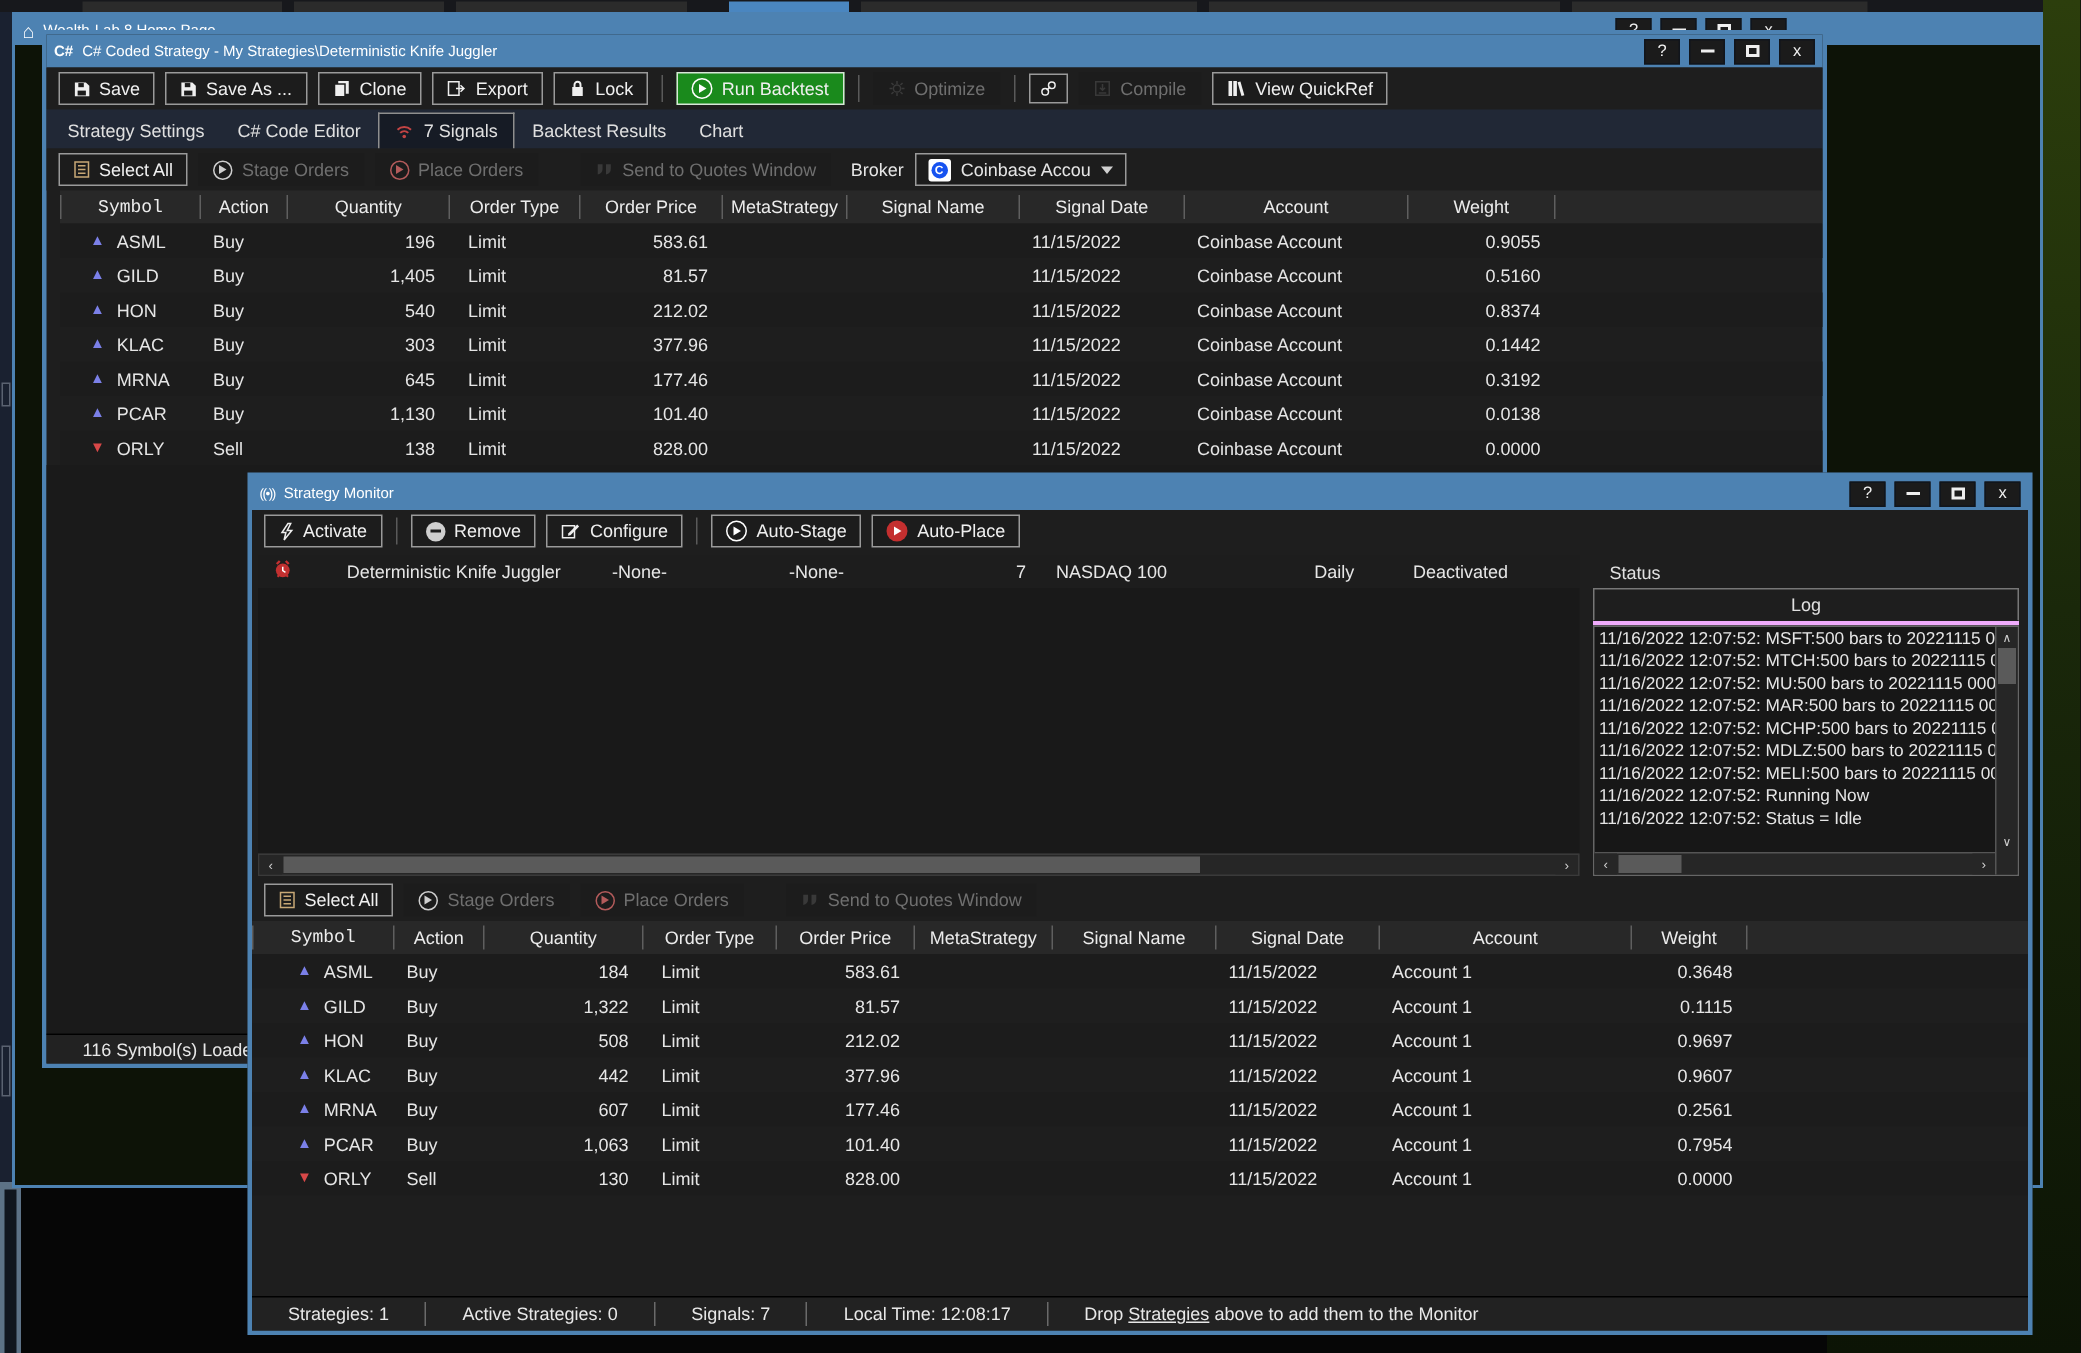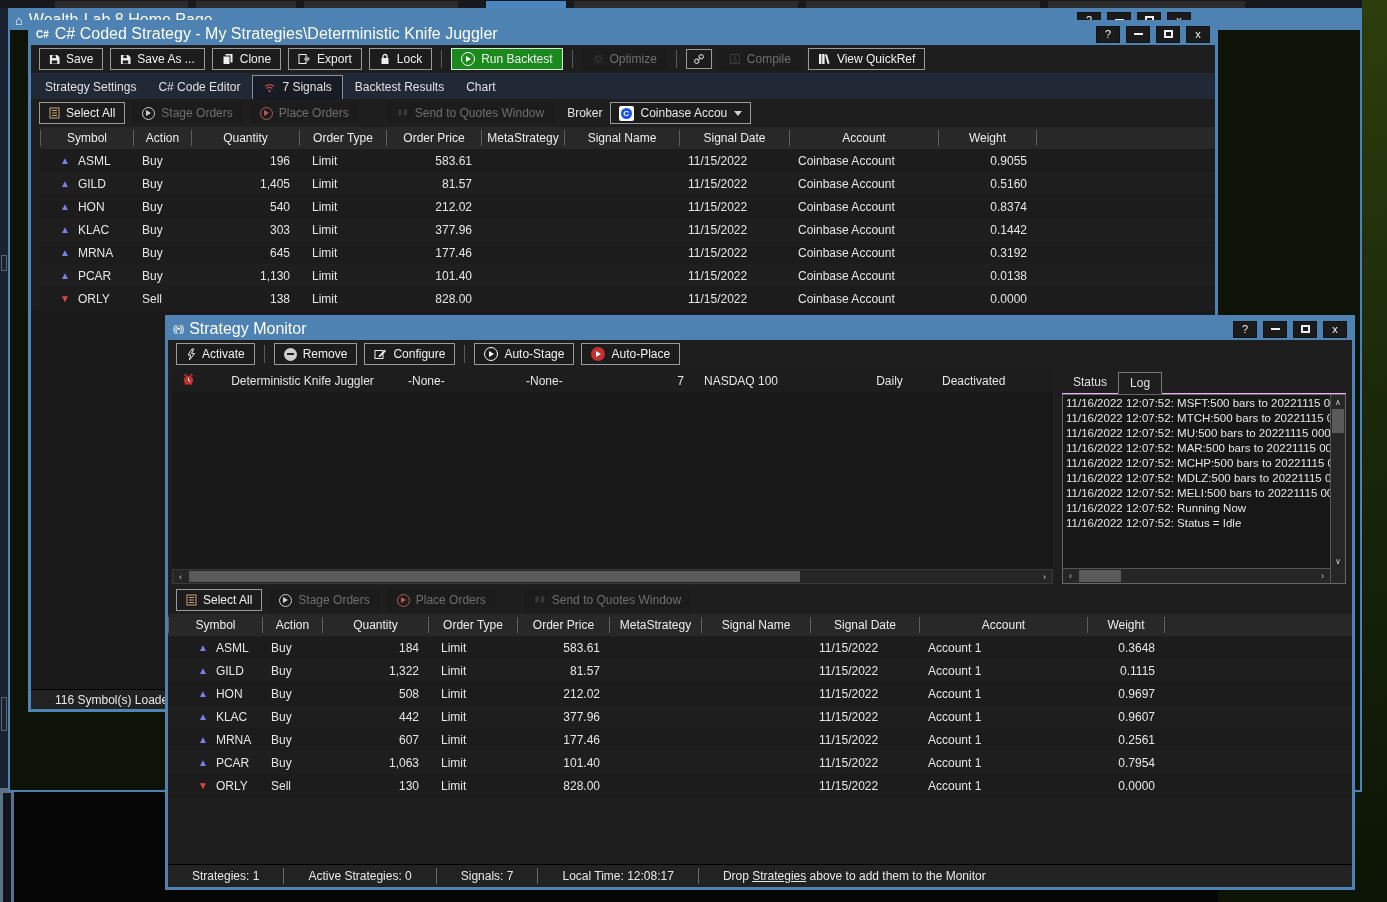--- a/index.html
+++ b/index.html
@@ -10,21 +10,21 @@
 .top-strip{position:absolute;left:0;top:0;width:1362px;height:8px;background:#17181c;}
 .top-strip .seg{position:absolute;top:1px;height:7px;background:#2b2b2b;}
 .top-strip .seg.blue{background:#4a86c0;}
 .left-strip{position:absolute;left:0;top:8px;width:8px;height:780px;background:#1a2130;}
 .left-strip .slot{position:absolute;left:1px;width:6px;border:1px solid #5a6270;}
 .left-bottom{position:absolute;left:0;top:788px;width:14px;height:114px;background:#5d7286;}
 .left-bottom::after{content:"";position:absolute;left:3px;top:5px;right:3px;bottom:0;background:#11161e;}
 
 .win{position:absolute;border:3px solid #4d82b2;background:#1e1e1e;display:flex;flex-direction:column;}
 .titlebar{height:22px;min-height:22px;background:#4d82b2;display:flex;align-items:center;gap:6px;padding:0 5px;color:#fff;}
-.title-text{font-size:16px;white-space:nowrap;}
+.title-text{font-size:10px;white-space:nowrap;}
 .tb-spacer{flex:1;}
 .tbtn{width:24px;height:17px;background:#1b1b1b;color:#efefef;display:grid;place-items:center;font-size:11px;border:1px solid #10151c;}
 .minbar{width:9px;height:2px;background:#efefef;}
 .maxbox{width:9px;height:8px;border:2px solid #efefef;}
 .win-home{left:8px;top:8px;width:1354px;height:784px;background:#0d1307;border-width:2px;}
 .win-home .titlebar{height:20px;min-height:20px;}
 .win-code{left:28px;top:20px;width:1190px;height:692px;}
 .win-mon{left:165px;top:315px;width:1190px;height:575px;}
 
 .toolbar{display:flex;align-items:center;gap:7px;padding:3px 8px;background:#1e1e1e;min-height:26px;}
@@ -32,42 +32,42 @@
 .btn.dis{border-color:transparent;color:#6f6f6f;}
 .btn.dis svg,.btn.dis .cicon{opacity:.5;}
 .btn-run{background:#1a8a1c;border-color:#d8e6d8;}
 .sep{width:1px;height:18px;background:#5a5a5a;margin:0 2px;}
 .tabstrip{display:flex;align-items:flex-end;background:#212836;padding:0 4px;height:26px;min-height:26px;gap:2px;}
 .tab{padding:4px 10px 5px;color:#e0e0e0;display:flex;gap:6px;align-items:center;white-space:nowrap;}
 .tab.active{background:#161b25;border:1px solid #8f8f8f;border-bottom:none;}
 
 .thead{display:grid;background:#282828;height:22px;min-height:22px;align-items:center;color:#ececec;}
 .hc{text-align:center;border-right:1px solid #5f5f5f;height:16px;line-height:16px;font-size:12px;overflow:hidden;white-space:nowrap;}
-.hcf{border-left:1px solid #5f5f5f;}
+.hcf{border-left:1px solid #5f5f5f;font-family:Liberation Mono, monospace;}
 .hc.nob{border-right:none;}
 .trow{display:grid;height:23px;min-height:23px;align-items:center;}
 .trow:nth-child(odd){background:#1c1c1c;}
 .cl{padding-left:8px;white-space:nowrap;overflow:hidden;}
 .cr{text-align:right;padding-right:10px;white-space:nowrap;}
 .cc{text-align:center;white-space:nowrap;}
 .sym{display:flex;align-items:center;gap:8px;white-space:nowrap;}
 .buy{color:#7b80e8;font-size:10px;}
 .sell{color:#d84848;font-size:10px;}
 
 .mon-middle{display:flex;min-height:218px;height:218px;}
 .mon-left{flex:1;display:flex;flex-direction:column;padding:2px 3px 2px 4px;}
 .mon-left .fill{flex:1;background:#191919;}
 .hscroll{height:15px;min-height:15px;background:#262626;display:flex;border:1px solid #3a3a3a;}
 .harrow{width:15px;display:grid;place-items:center;color:#cfcfcf;font-size:9px;background:#262626;}
 .htrack{flex:1;position:relative;}
 .hthumb{position:absolute;top:1px;bottom:1px;background:#5a5a5a;}
 .rpanel{width:296px;display:flex;flex-direction:column;padding:4px 6px 2px 6px;}
-.rtabs{display:flex;border-bottom:1px solid #f0abfc;}
+.rtabs{display:flex;border-bottom:4px solid #f0abfc;flex-direction:column;}
 .rtab{padding:3px 11px;color:#e0e0e0;}
-.rtab.active{border:1px solid #777;border-bottom:1px solid #1e1e1e;margin-bottom:-1px;background:#1e1e1e;}
+.rtab.active{border:1px solid #777;border-bottom:1px solid #1e1e1e;margin-bottom:-1px;background:#1e1e1e;text-align:center;}
 .maxrow{display:flex;align-items:center;gap:9px;padding:7px 0 6px 0;}
 .numbox{display:flex;border:1px solid #8a8a8a;background:#151515;align-items:stretch;}
 .numval{width:52px;text-align:right;padding:2px 4px;}
 .spin{display:flex;flex-direction:column;border-left:1px solid #8a8a8a;background:#2b3442;}
 .sbtn{width:14px;height:9px;display:grid;place-items:center;}
 .tri-u{width:0;height:0;border:3px solid transparent;border-bottom:4px solid #efefef;margin-top:-2px;}
 .tri-d{width:0;height:0;border:3px solid transparent;border-top:4px solid #efefef;margin-bottom:-2px;}
 .logbox{border:1px solid #666;background:#171717;flex:1;display:grid;grid-template-columns:1fr 15px;grid-template-rows:1fr 15px;min-height:0;}
 .loglines{overflow:hidden;padding:1px 3px;}
 .logline{height:15px;line-height:15px;font-size:11.5px;white-space:nowrap;}

